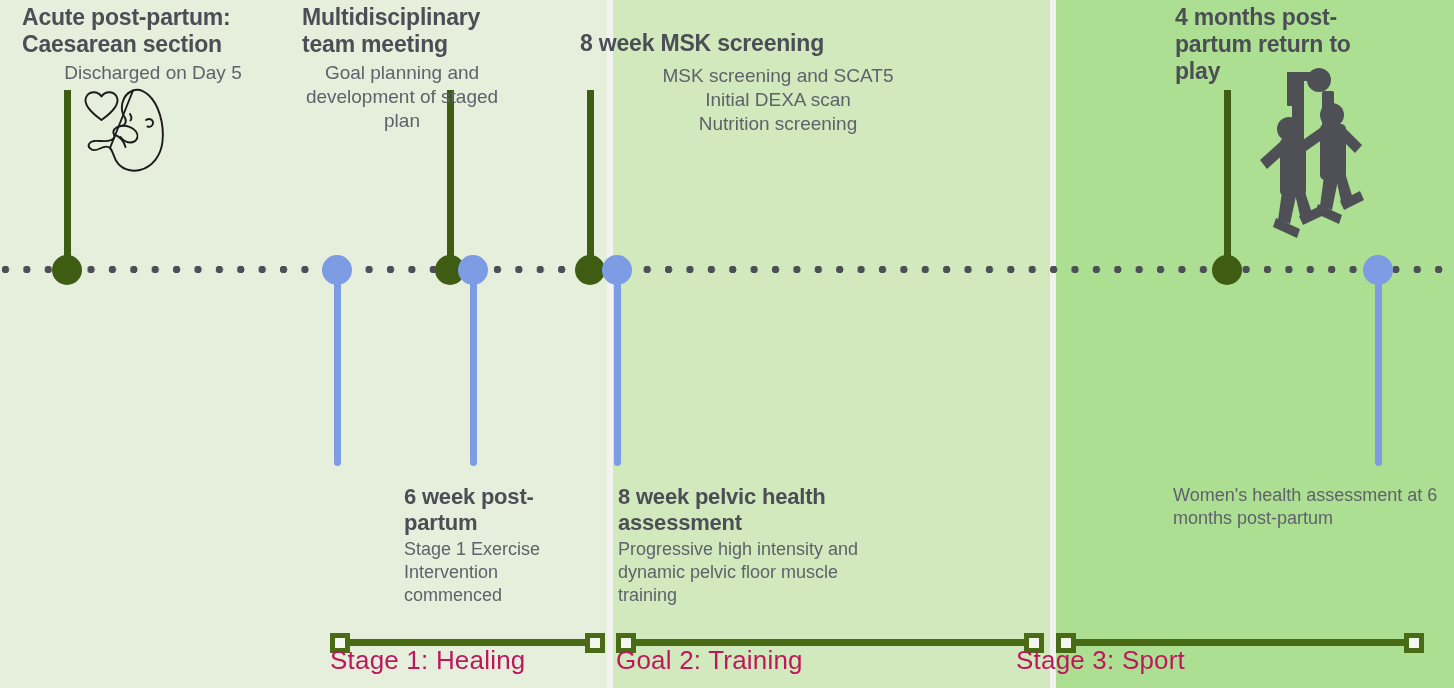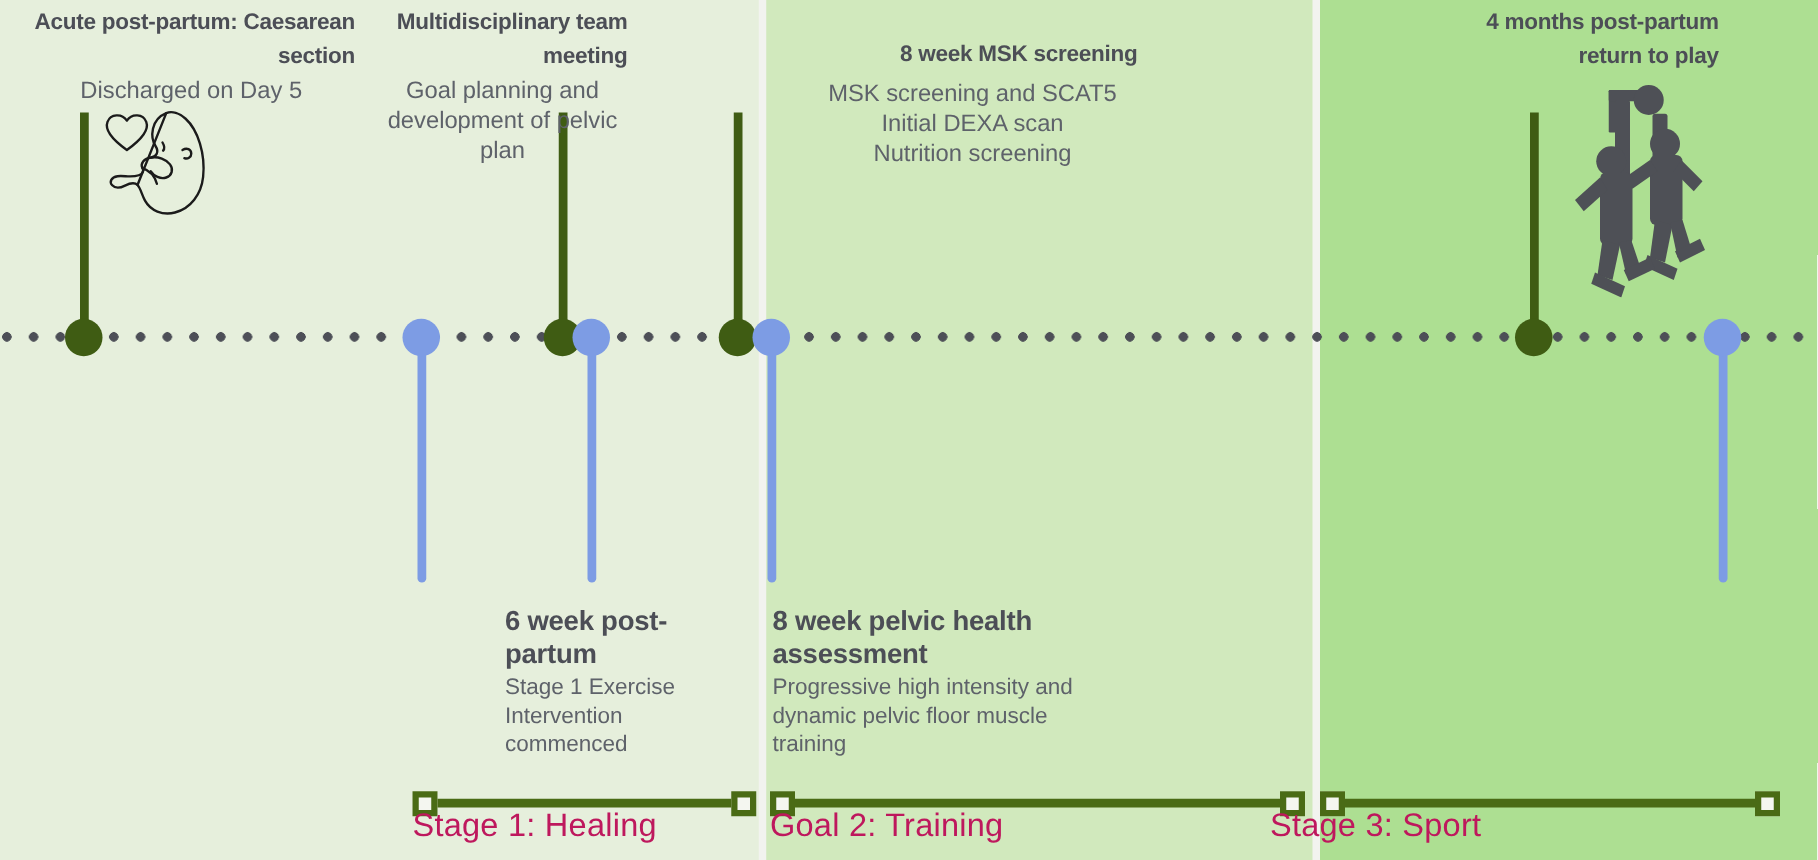--- a/index.html
+++ b/index.html
@@ -59,21 +59,21 @@
     position: absolute;
   }
   .event .title {
     color: #4c4e56;
     font-weight: bold;
     letter-spacing: -0.2px;
   }
   .event .desc {
     color: #5e626a;
   }
-  .event.top    .title { font-size: 18px; line-height: 27px; margin: 0 0 3px 0; text-align: right; }
+  .event.top    .title { font-size: 23px; line-height: 27px; margin: 0 0 3px 0; }
   .event.top    .desc  { font-size: 19px; line-height: 24px; text-align: center; }
   .event.bottom .title { font-size: 22px; line-height: 26px; margin: 0 0 2px 0; }
   .event.bottom .desc  { font-size: 18px; line-height: 23px; }
 
   
   .stage-bar {
     position: absolute;
     height: 30px;
   }
   .stage-bar .rail {
@@ -137,21 +137,21 @@
   <div class="marker blue" style="left:602px;  top:255px;"></div>
   <div class="marker blue" style="left:1363px; top:255px;"></div>
 
   <div class="event top" style="left:22px; top:4px; width:262px;">
     <div class="title">Acute post-partum: Caesarean section</div>
     <div class="desc">Discharged on Day 5</div>
   </div>
 
   <div class="event top" style="left:302px; top:4px; width:200px;">
     <div class="title">Multidisciplinary team meeting</div>
-    <div class="desc">Goal planning and development of pelvic plan</div>
+    <div class="desc">Goal planning and development of staged plan</div>
   </div>
 
   <div class="event top" style="left:580px; top:30px; width:330px;">
     <div class="title">8 week MSK screening</div>
     <div class="desc" style="margin-left:66px; margin-top:7px; white-space:pre-line;">MSK screening and SCAT5
 Initial DEXA scan
 Nutrition screening</div>
   </div>
 
   <div class="event top" style="left:1175px; top:4px; width:200px;">
@@ -164,20 +164,21 @@
     <div class="title">6 week post-partum</div>
     <div class="desc">Stage 1 Exercise Intervention commenced</div>
   </div>
 
   <div class="event bottom" style="left:618px; top:484px; width:262px;">
     <div class="title">8 week pelvic health assessment</div>
     <div class="desc">Progressive high intensity and dynamic pelvic floor muscle training</div>
   </div>
 
   <div class="event bottom" style="left:1173px; top:484px; width:282px;">
+    <div class="desc">Women's health assessment at 6 months post-partum</div>
   </div>
 
   <div class="stage-bar" style="left:330px; top:628px; width:275px;">
     <div class="rail"></div>
     <div class="cap left"></div>
     <div class="cap right"></div>
   </div>
   <div class="stage-label" style="left:330px; top:645px; width:275px;">Stage 1: Healing</div>
 
   <div class="stage-bar" style="left:616px; top:628px; width:428px;">

